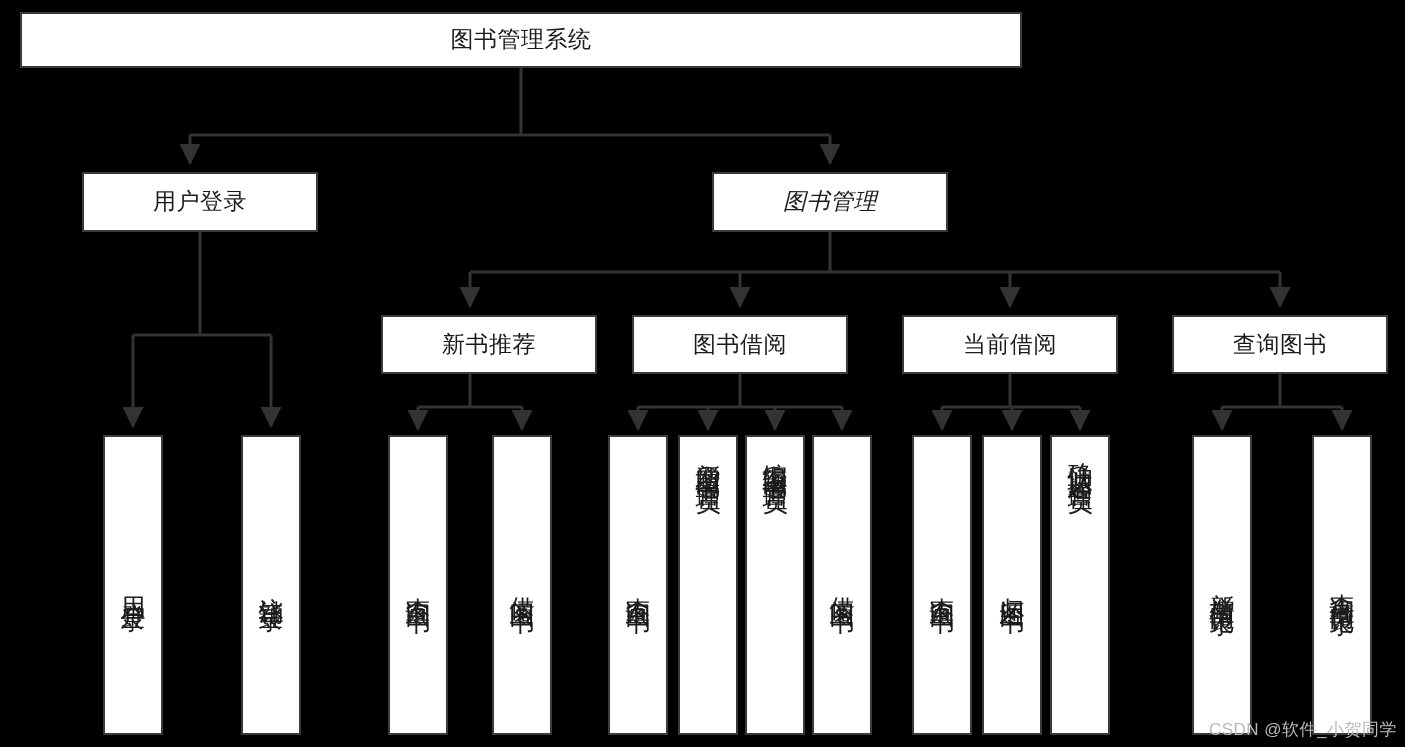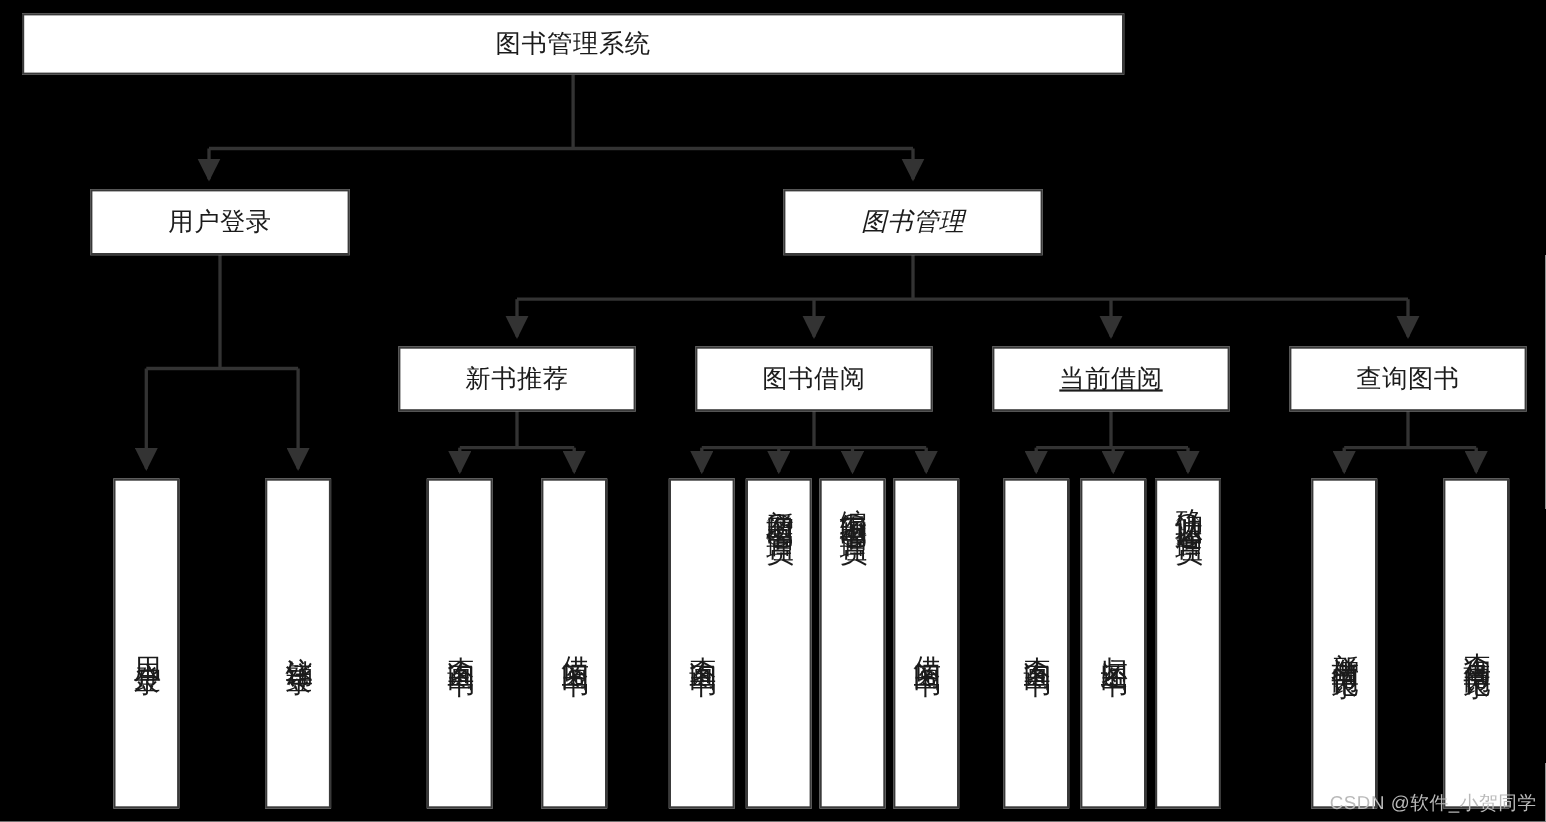--- a/index.html
+++ b/index.html
@@ -136,27 +136,27 @@
     <span class="label">图书管理系统</span>
   </div>
 
   <div class="node horiz" style="left:82px; top:172px; width:236px; height:60px;">
     <span class="label">用户登录</span>
   </div>
   <div class="node horiz" style="left:712px; top:172px; width:236px; height:60px;font-style:italic;">
     <span class="label">图书管理</span>
   </div>
 
-  <div class="node horiz" style="left:362px; top:315px; width:216px; height:59px;">
+  <div class="node horiz" style="left:381px; top:315px; width:216px; height:59px;">
     <span class="label">新书推荐</span>
   </div>
   <div class="node horiz" style="left:632px; top:315px; width:216px; height:59px;">
     <span class="label">图书借阅</span>
   </div>
-  <div class="node horiz" style="left:902px; top:315px; width:216px; height:59px;text-decoration:underline;">
+  <div class="node horiz" style="left:902px; top:315px; width:216px; height:59px;">
     <span class="label">当前借阅</span>
   </div>
   <div class="node horiz" style="left:1172px; top:315px; width:216px; height:59px;">
     <span class="label">查询图书</span>
   </div>
 
   <div class="node vert centered" style="left:103px; top:435px; width:60px; height:300px;">
     <span class="label">用户登录</span>
   </div>
   <div class="node vert centered" style="left:241px; top:435px; width:60px; height:300px;">

